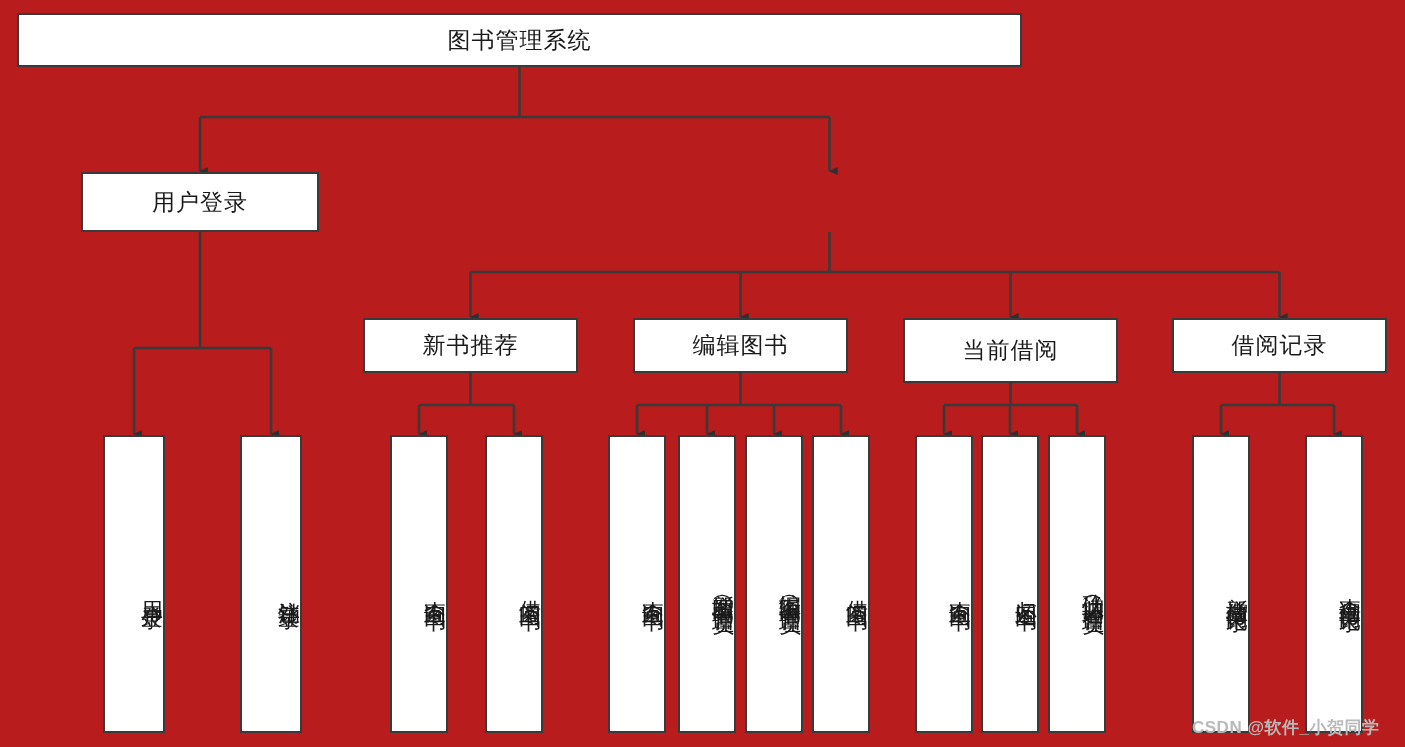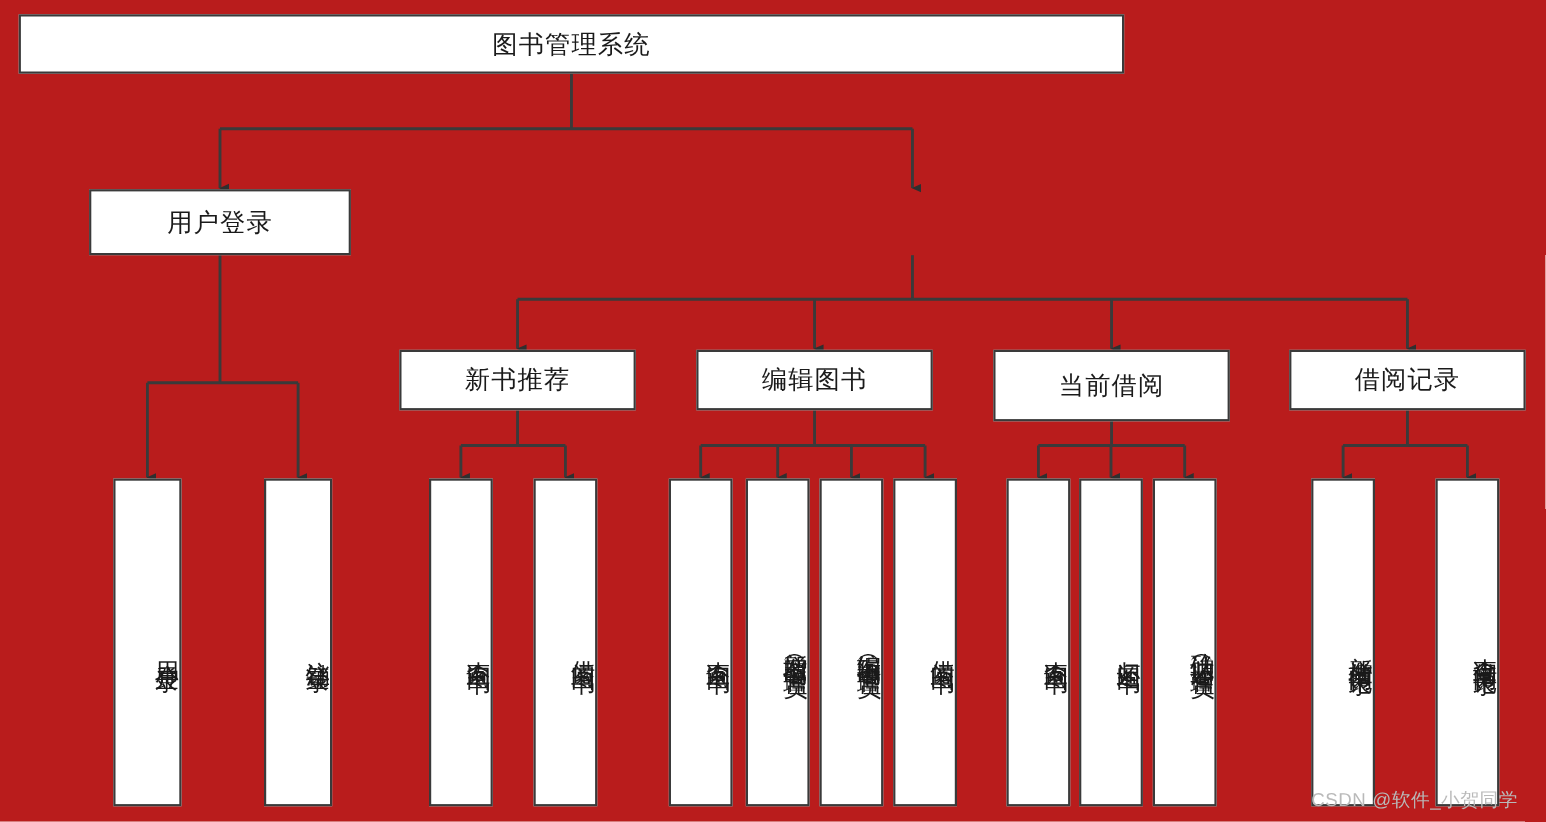--- a/index.html
+++ b/index.html
@@ -53,20 +53,21 @@
     width: 1405px;
     height: 747px;
     pointer-events: none;
   }
   .watermark {
     position: absolute;
     font-size: 17px;
     color: #b9b9b9;
     white-space: nowrap;
     letter-spacing: 0.5px;
+    font-weight: bold;
   }
 </style>
 </head>
 <body>
 
 <div id="canvas">
 
   <svg id="edges" viewBox="0 0 1405 747">
     <defs>
       <marker id="arrowhead" markerWidth="9" markerHeight="9" refX="4.2" refY="8.2" orient="auto" markerUnits="userSpaceOnUse">

